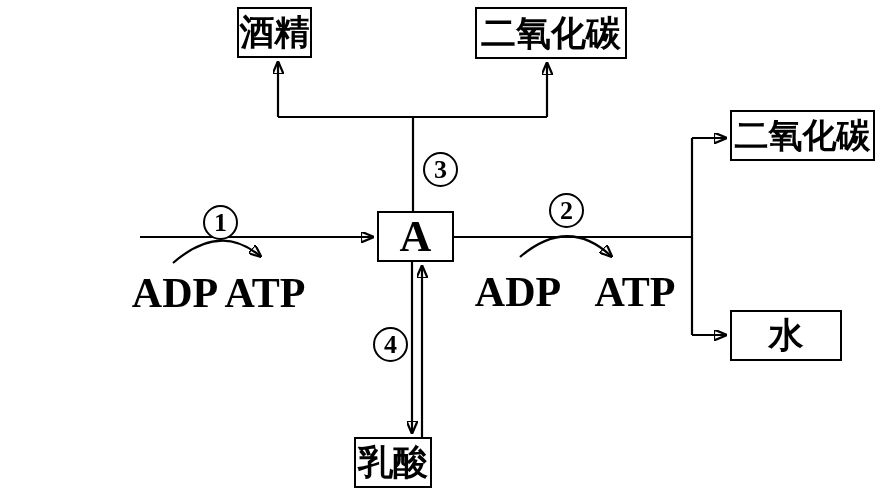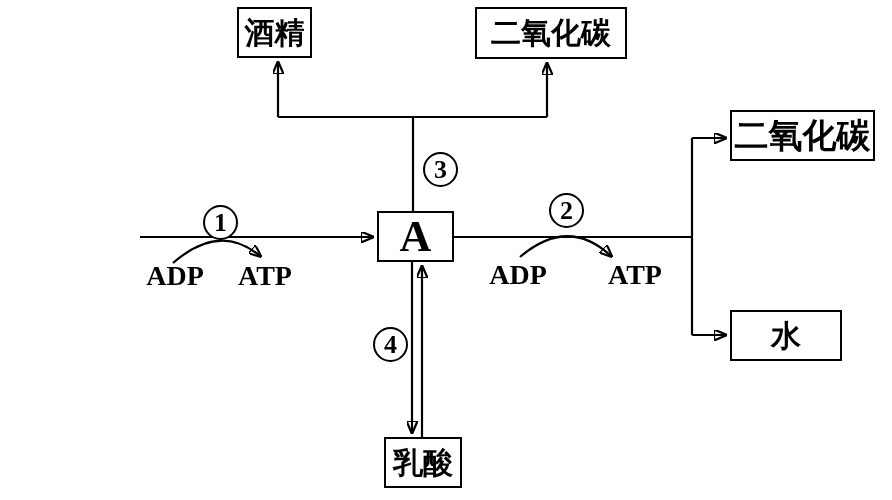--- a/index.html
+++ b/index.html
@@ -29,32 +29,32 @@
   }
   .node {
     position: absolute;
     box-sizing: border-box;
     border: 2.5px solid #000000;
     background: #ffffff;
     display: flex;
     align-items: center;
     justify-content: center;
     font-weight: bold;
-    font-size: 30px;
+    font-size: 35px;
     color: #000000;
     white-space: nowrap;
     line-height: 1;
   }
   .node-alcohol   { left: 237px; top: 7px;   width: 75px;  height: 51px; }
   .node-co2-top   { left: 475px; top: 7px;   width: 152px; height: 52px; }
   .node-glucose   { left: 23px;  top: 210px; width: 117px; height: 52px; }
   .node-a         { left: 377px; top: 211px; width: 77px;  height: 51px; font-size: 44px; }
   .node-co2-right { left: 730px; top: 110px; width: 145px; height: 51px; font-size: 34px; }
   .node-water     { left: 730px; top: 310px; width: 112px; height: 51px; }
-  .node-lactic    { left: 384px; top: 437px; width: 78px;  height: 51px; }
+  .node-lactic    { left: 354px; top: 437px; width: 78px;  height: 51px; }
   .circled {
     position: absolute;
     box-sizing: border-box;
     width: 35px;
     height: 35px;
     border: 2.5px solid #000000;
     border-radius: 50%;
     background: #ffffff;
     display: flex;
     align-items: center;
@@ -65,24 +65,25 @@
     line-height: 1;
   }
   .circled-1 { left: 203px; top: 205px; }
   .circled-2 { left: 549px; top: 193px; }
   .circled-3 { left: 423px; top: 152px; }
   .circled-4 { left: 373px; top: 327px; }
   .energy {
     position: absolute;
     transform: translateX(-50%);
     font-weight: bold;
-    font-size: 28px;
+    font-size: 42px;
     color: #000000;
     line-height: 1;
     white-space: nowrap;
+    margin-top: 10px;
   }
   .energy-adp-left  { left: 175px; top: 262px; }
   .energy-atp-left  { left: 265px; top: 262px; }
   .energy-adp-right { left: 518px; top: 261px; }
   .energy-atp-right { left: 635px; top: 261px; }
 </style>
 </head>
 <body>
 
 <div class="canvas">

